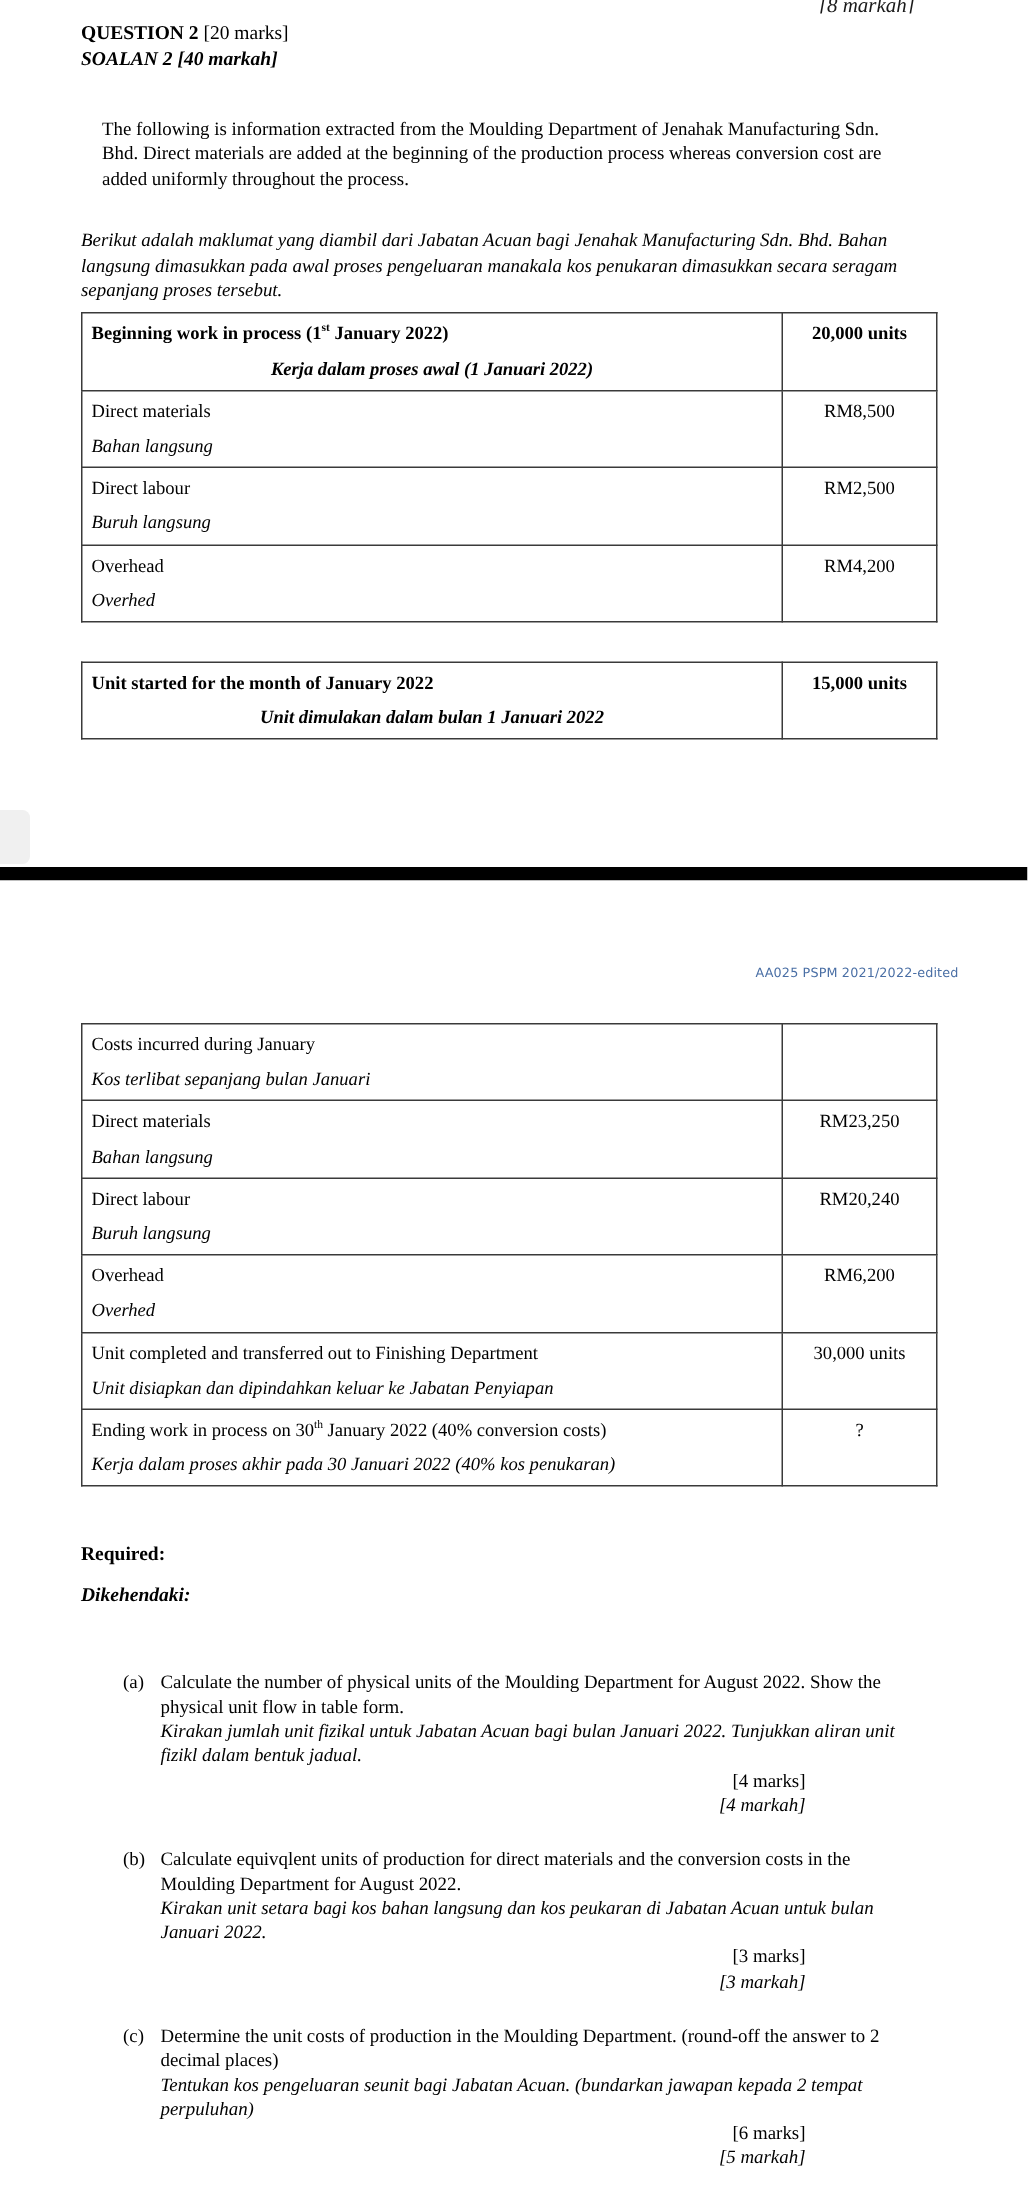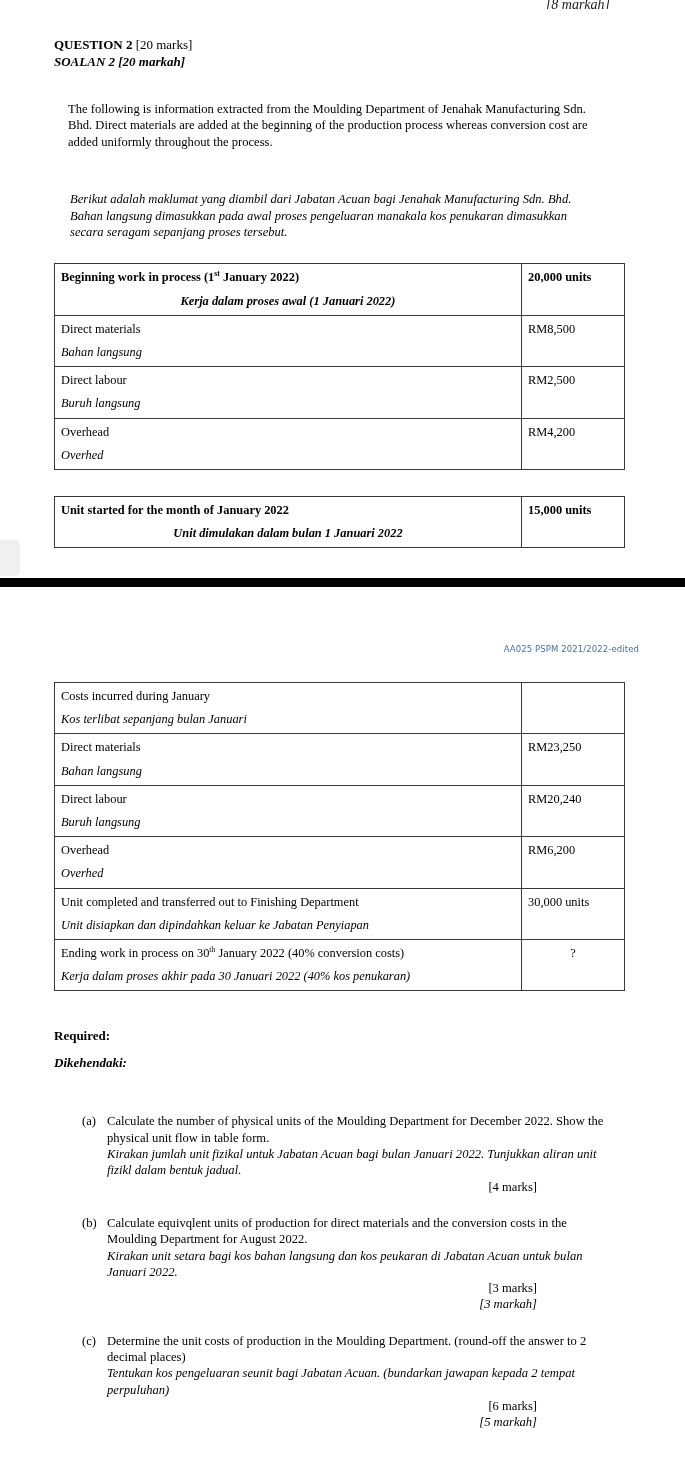--- a/index.html
+++ b/index.html
@@ -42,21 +42,21 @@
     line-height: 13px;
     position: relative;
     top: -5px;
     color: #1a1a1a;
   }
 
   
   .q-title {
     font-size: 13px;
     line-height: 16.5px;
-    margin-top: 28px;
+    margin-top: 5px;
   }
   .q-title b { font-weight: bold; }
   .q-title-ms {
     font-size: 13px;
     line-height: 16.5px;
     font-style: italic;
     font-weight: bold;
   }
 
   p.para {
@@ -64,40 +64,40 @@
     line-height: 16.4px;
     margin: 14px;
   }
   .gap-lg { height: 17px; }
   .gap-md { height: 11px; }
   .gap-sm { height: 7px; }
 
   p.para-it {
     font-size: 12.6px;
     line-height: 16.4px;
-    margin: 16px;
+    margin: 0;
     font-style: italic;
   }
 
   
   table.info {
     border-collapse: collapse;
     width: 546px;
     margin: 0;
     table-layout: fixed;
   }
   table.info td {
     border: 1px solid #3a3a3a;
     padding: 5px 6px 6px 6px;
     font-size: 12.4px;
     line-height: 16.2px;
     vertical-align: top;
   }
   table.info td.label { width: 454px; }
-  table.info td.value { width: 90px; text-align: left; }
+  table.info td.value { width: 90px; text-align: center; }
   table.info td.value.center { text-align: center; }
   table.info tr.bold td { font-weight: bold; }
   table.info .en { display: block; }
   table.info .ms { display: block; font-style: italic; margin-top: 7px; }
   table.info tr.bold .ms { font-weight: bold; text-align: center; }
   sup { font-size: 0.62em; vertical-align: super; line-height: 0; }
   .separator {
     height: 9px;
     background: #000000;
     width: 685px;
@@ -166,21 +166,21 @@
 
   <div class="cutoff-line">
     <span class="clip">[8 markah]</span>
   </div>
 
   <div class="content">
 
     <div class="q-title">
       <b>QUESTION 2</b><span> [20 marks]</span>
     </div>
-    <div class="q-title-ms">SOALAN 2 [20 markah]</div>
+    <div class="q-title-ms">SOALAN 2 [40 markah]</div>
 
     <div class="gap-lg"></div>
 
     <p class="para">The following is information extracted from the Moulding Department of Jenahak Manufacturing Sdn. Bhd. Direct materials are added at the beginning of the production process whereas conversion cost are added uniformly throughout the process.</p>
 
     <div class="gap-md"></div>
 
     <p class="para-it">Berikut adalah maklumat yang diambil dari Jabatan Acuan bagi Jenahak Manufacturing Sdn. Bhd. Bahan langsung dimasukkan pada awal proses pengeluaran manakala kos penukaran dimasukkan secara seragam sepanjang proses tersebut.</p>
 
     <div class="gap-sm"></div>
@@ -298,26 +298,27 @@
 
     <div class="required">Required:</div>
     <div style="height:10px"></div>
     <div class="required-ms">Dikehendaki:</div>
 
     <div style="height:42px"></div>
 
     <div class="qitem">
       <div class="marker">(a)</div>
       <div class="body">
-        <p class="en">Calculate the number of physical units of the Moulding Department for December 2022. Show the physical unit flow in table form.</p>
+        <p class="en">Calculate the number of physical units of the Moulding Department for August 2022. Show the physical unit flow in table form.</p>
         <p class="ms">Kirakan jumlah unit fizikal untuk Jabatan Acuan bagi bulan Januari 2022. Tunjukkan aliran unit fizikl dalam bentuk jadual.</p>
       </div>
     </div>
     <div class="marks">
       <div>[4 marks]</div>
+      <div class="ms">[4 markah]</div>
     </div>
 
     <div style="height:20px"></div>
 
     <div class="qitem">
       <div class="marker">(b)</div>
       <div class="body">
         <p class="en">Calculate equivqlent units of production for direct materials and the conversion costs in the Moulding Department for August 2022.</p>
         <p class="ms">Kirakan unit setara bagi kos bahan langsung dan kos peukaran di Jabatan Acuan untuk bulan Januari 2022.</p>
       </div>

